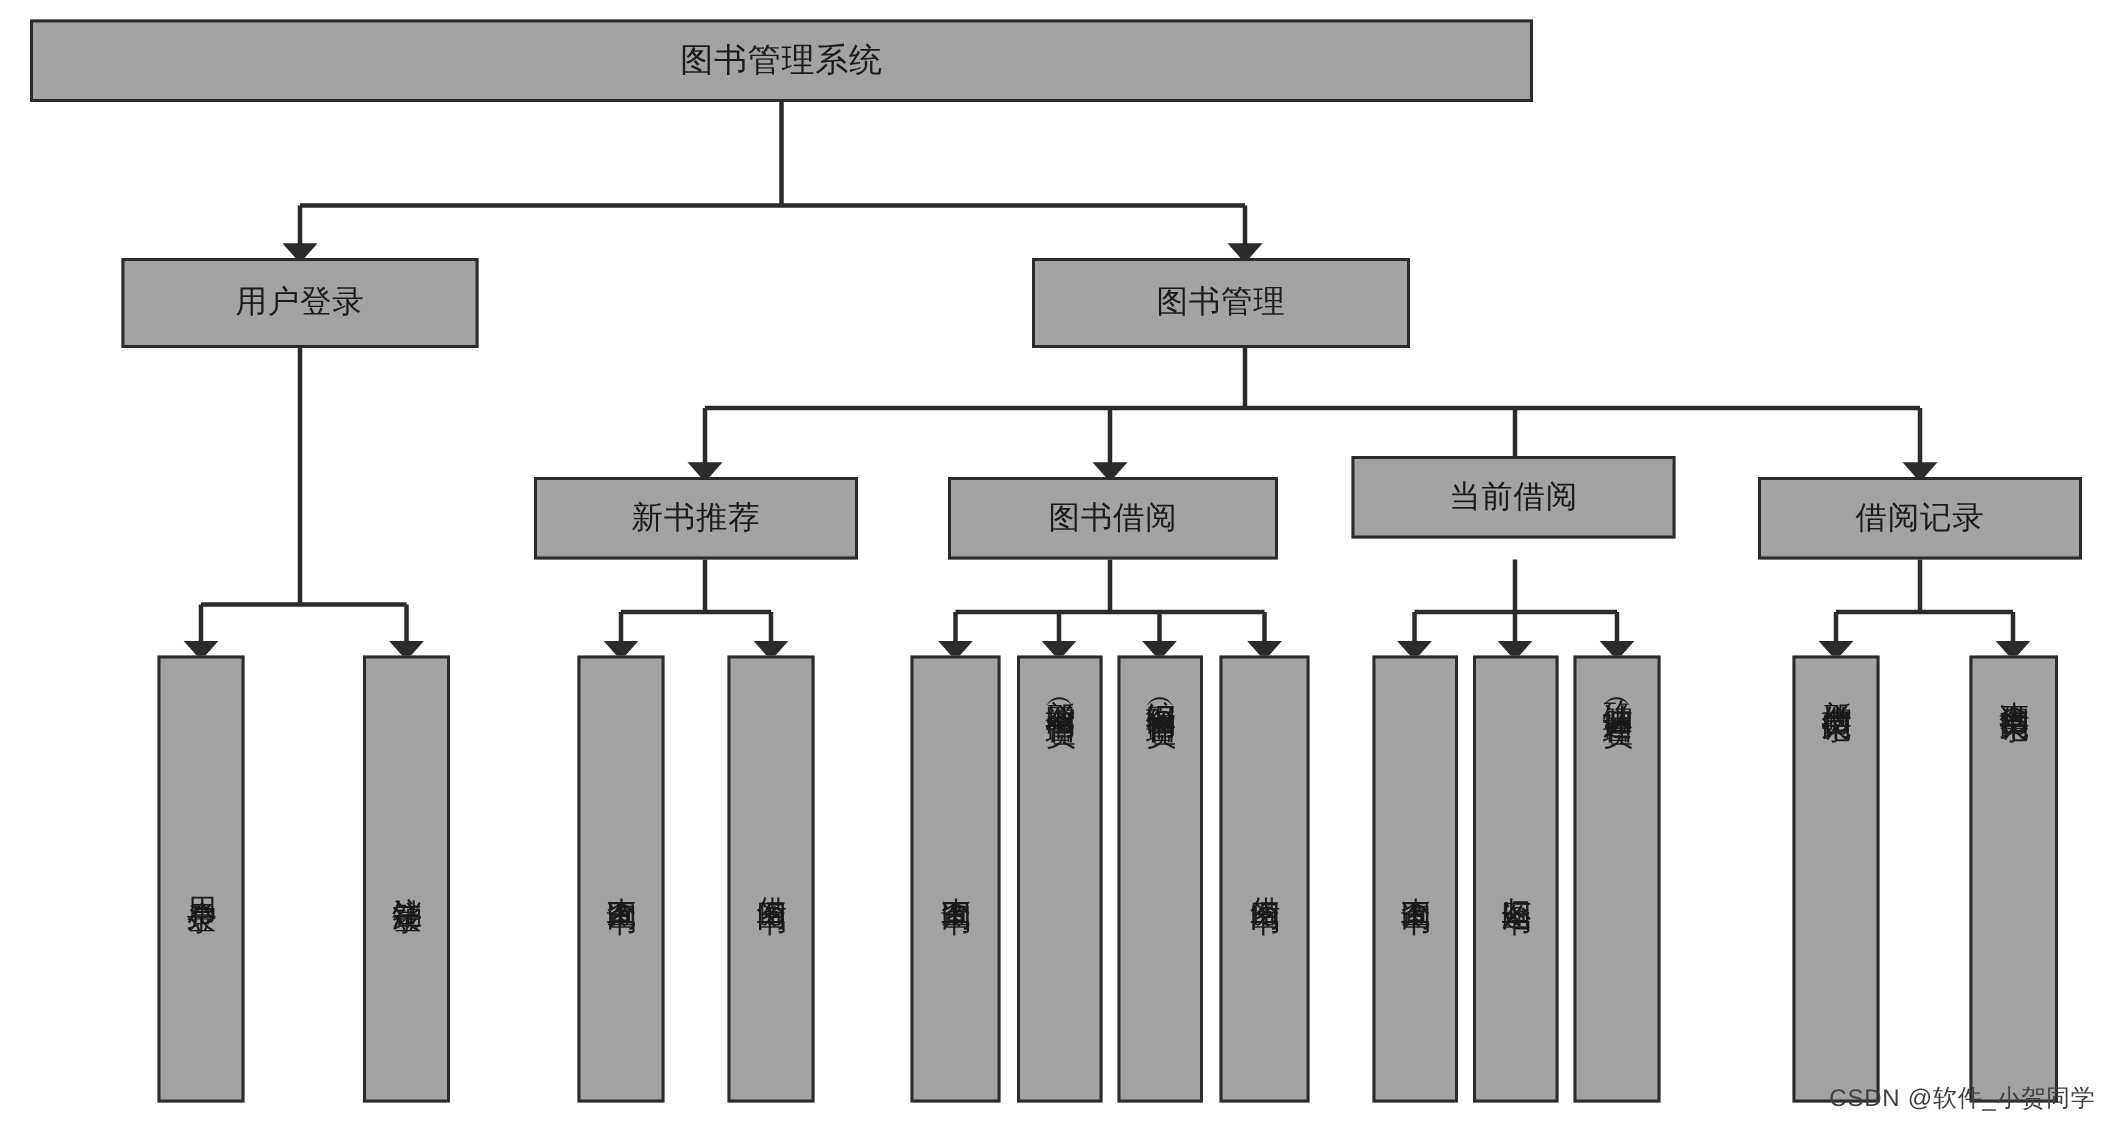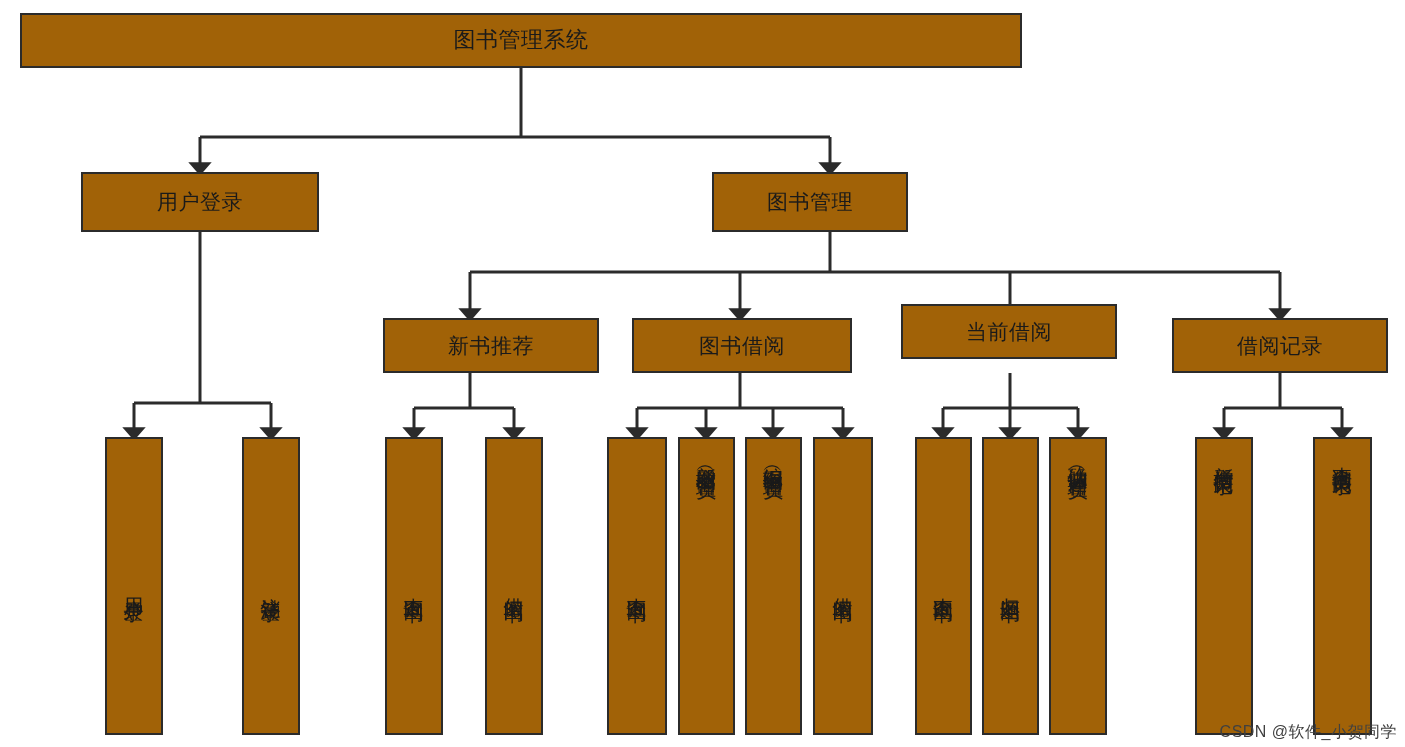--- a/index.html
+++ b/index.html
@@ -13,21 +13,21 @@
   #diagram-root {
     position: relative;
     width: 1405px;
     height: 747px;
     background: #ffffff;
     overflow: hidden;
   }
   .node-box {
     position: absolute;
     box-sizing: border-box;
-    background: #a16207;
+    background: #a3a3a3;
     border: 2px solid #2b2b2b;
     display: flex;
     align-items: center;
     justify-content: center;
     overflow: hidden;
   }
   .node-label {
     color: #1a1a1a;
     line-height: 1.12;
     text-align: center;
@@ -126,24 +126,24 @@
       </g>
   </svg>
 
   <div id="nodes-layer">
       <div class="node-box horizontal root" style="left: 20px; top: 13px; width: 1002px; height: 55px;">
         <span class="node-label">图书管理系统</span>
       </div>
       <div class="node-box horizontal" style="left: 81px; top: 172px; width: 238px; height: 60px;">
         <span class="node-label">用户登录</span>
       </div>
-      <div class="node-box horizontal" style="left: 712px; top: 172px; width: 196px; height: 60px; align-items: center;">
+      <div class="node-box horizontal" style="left: 688px; top: 172px; width: 252px; height: 60px; align-items: center;">
         <span class="node-label">图书管理</span>
       </div>
-      <div class="node-box horizontal" style="left: 383px; top: 318px; width: 216px; height: 55px;">
+      <div class="node-box horizontal" style="left: 356px; top: 318px; width: 216px; height: 55px;">
         <span class="node-label">新书推荐</span>
       </div>
       <div class="node-box horizontal" style="left: 632px; top: 318px; width: 220px; height: 55px;">
         <span class="node-label">图书借阅</span>
       </div>
       <div class="node-box horizontal" style="left: 901px; top: 304px; width: 216px; height: 55px;">
         <span class="node-label">当前借阅</span>
       </div>
       <div class="node-box horizontal" style="left: 1172px; top: 318px; width: 216px; height: 55px;">
         <span class="node-label">借阅记录</span>

